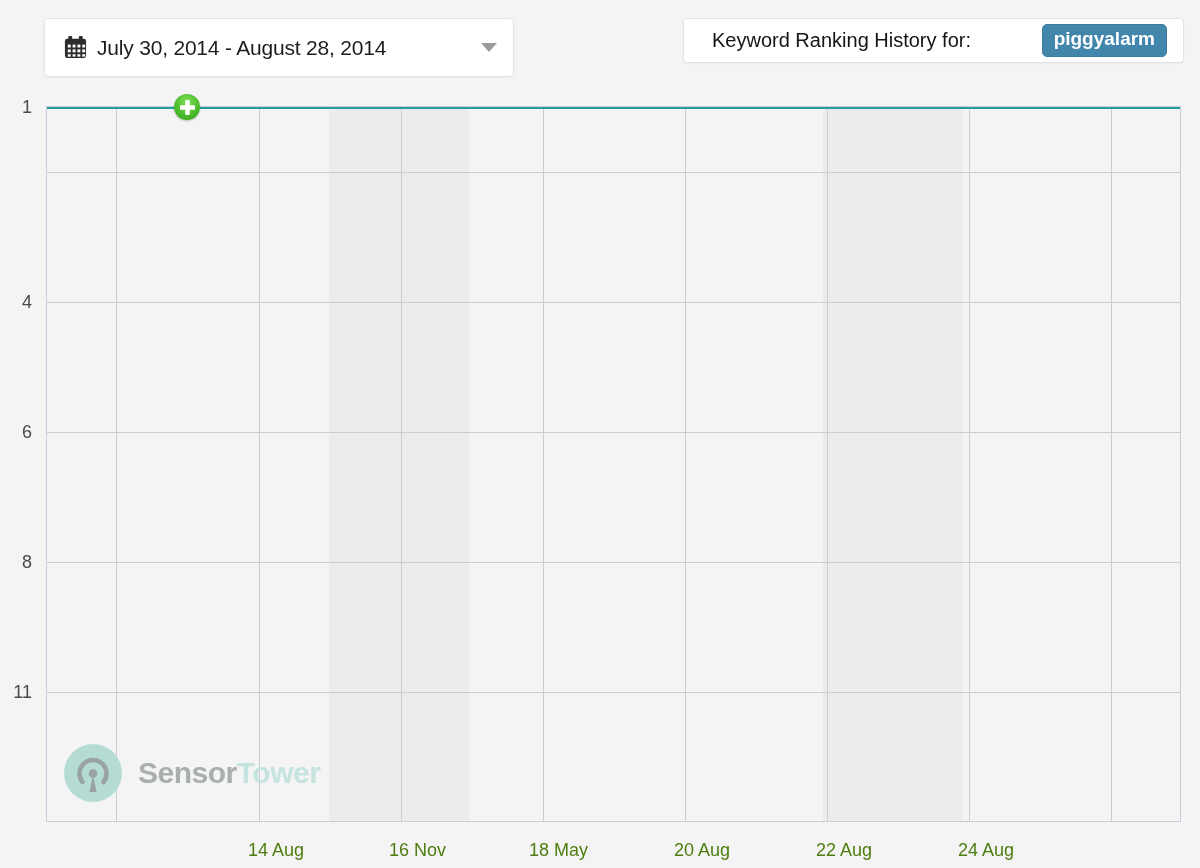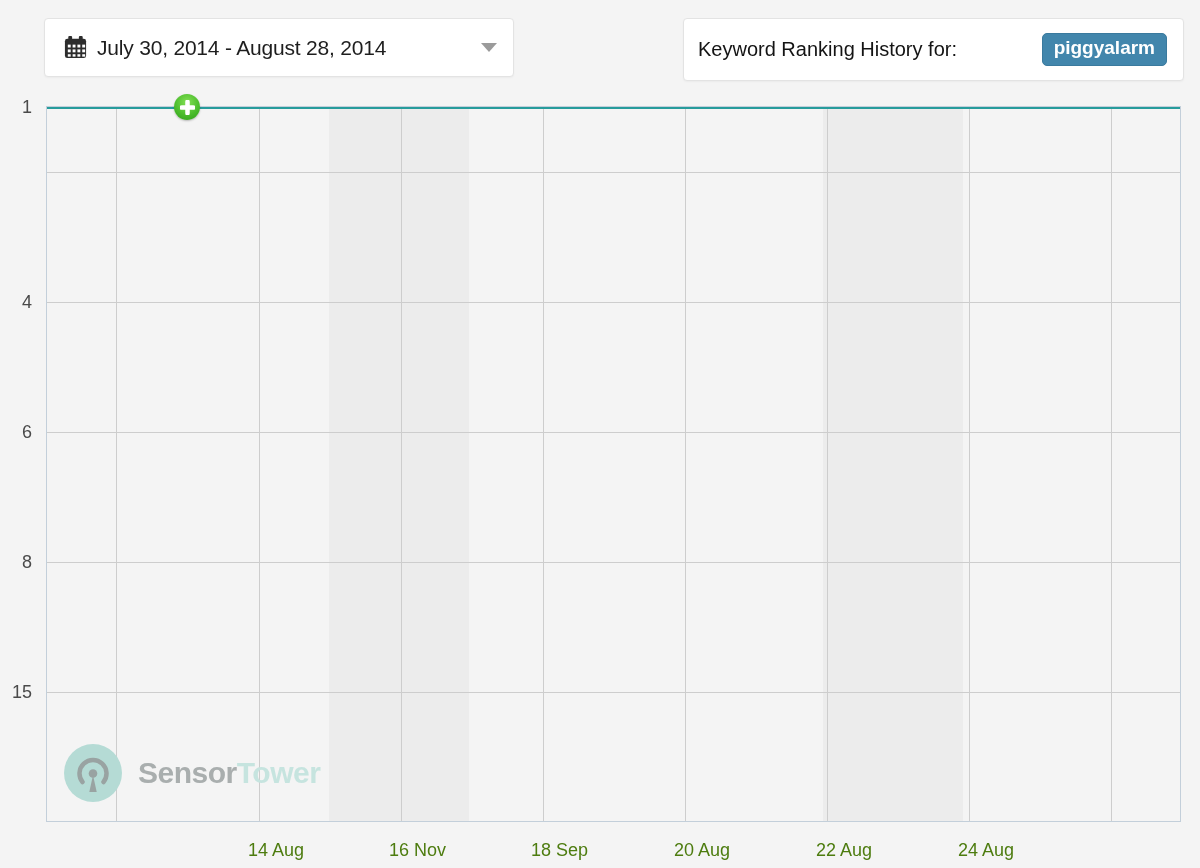--- a/index.html
+++ b/index.html
@@ -33,22 +33,22 @@
     white-space:nowrap;
   }
   .caret {
     margin-left:auto;
     width:0; height:0;
     border-left:8px solid transparent;
     border-right:8px solid transparent;
     border-top:9px solid #9b9b9b;
   }
   .keyword-panel {
-    left:683px; top:18px; width:501px; height:63px;
-    padding:0 16px 0 14px;
+    left:683px; top:18px; width:501px; height:45px;
+    padding:0 16px 0 28px;
     justify-content:space-between;
   }
   .keyword-label { font-size:20px; color:#141414; white-space:nowrap; }
   .keyword-badge {
     background:#4286ac;
     border:1px solid #3a7a9e;
     border-radius:5px;
     color:#ffffff;
     font-size:19px;
     font-weight:bold;
@@ -137,21 +137,21 @@
 
 <div class="panel keyword-panel">
   <span class="keyword-label">Keyword Ranking History for:</span>
   <span class="keyword-badge">piggyalarm</span>
 </div>
 
 <div class="ylabel" style="top:96px">1</div>
 <div class="ylabel" style="top:291px">4</div>
 <div class="ylabel" style="top:421px">6</div>
 <div class="ylabel" style="top:551px">8</div>
-<div class="ylabel" style="top:681px">15</div>
+<div class="ylabel" style="top:681px">11</div>
 
 <div class="plot">
 
   <div class="band" style="left:282px"></div>
   <div class="band" style="left:776px"></div>
 
   <div class="vgrid" style="left:69px"></div>
   <div class="vgrid" style="left:212px"></div>
   <div class="vgrid" style="left:354px"></div>
   <div class="vgrid" style="left:496px"></div>
@@ -170,21 +170,21 @@
 
   <div class="marker">
     <svg width="15" height="15" viewBox="0 0 14 14">
       <path d="M7 1.6 V12.4 M1.6 7 H12.4" stroke="#ffffff" stroke-width="4.2" stroke-linecap="round" fill="none"></path>
     </svg>
   </div>
 </div>
 
 <div class="xlabel" style="left:214px">14 Aug</div>
 <div class="xlabel" style="left:356px">16 Nov</div>
-<div class="xlabel" style="left:498px">18 Sep</div>
+<div class="xlabel" style="left:498px">18 May</div>
 <div class="xlabel" style="left:640px">20 Aug</div>
 <div class="xlabel" style="left:782px">22 Aug</div>
 <div class="xlabel" style="left:924px">24 Aug</div>
 
 <div class="watermark">
   <svg width="58" height="58" viewBox="0 0 58 58">
     <circle cx="29" cy="29" r="29" fill="#b5dbd5"></circle>
     <path d="M18.5 38 A 13.5 13.5 0 1 1 39.5 38" stroke="#99a3a2" stroke-width="4.5" fill="none" stroke-linecap="round"></path>
     <circle cx="29" cy="29.5" r="4.3" fill="#99a3a2"></circle>
     <path d="M29 31 L25.3 48 L32.7 48 Z" fill="#99a3a2"></path>

